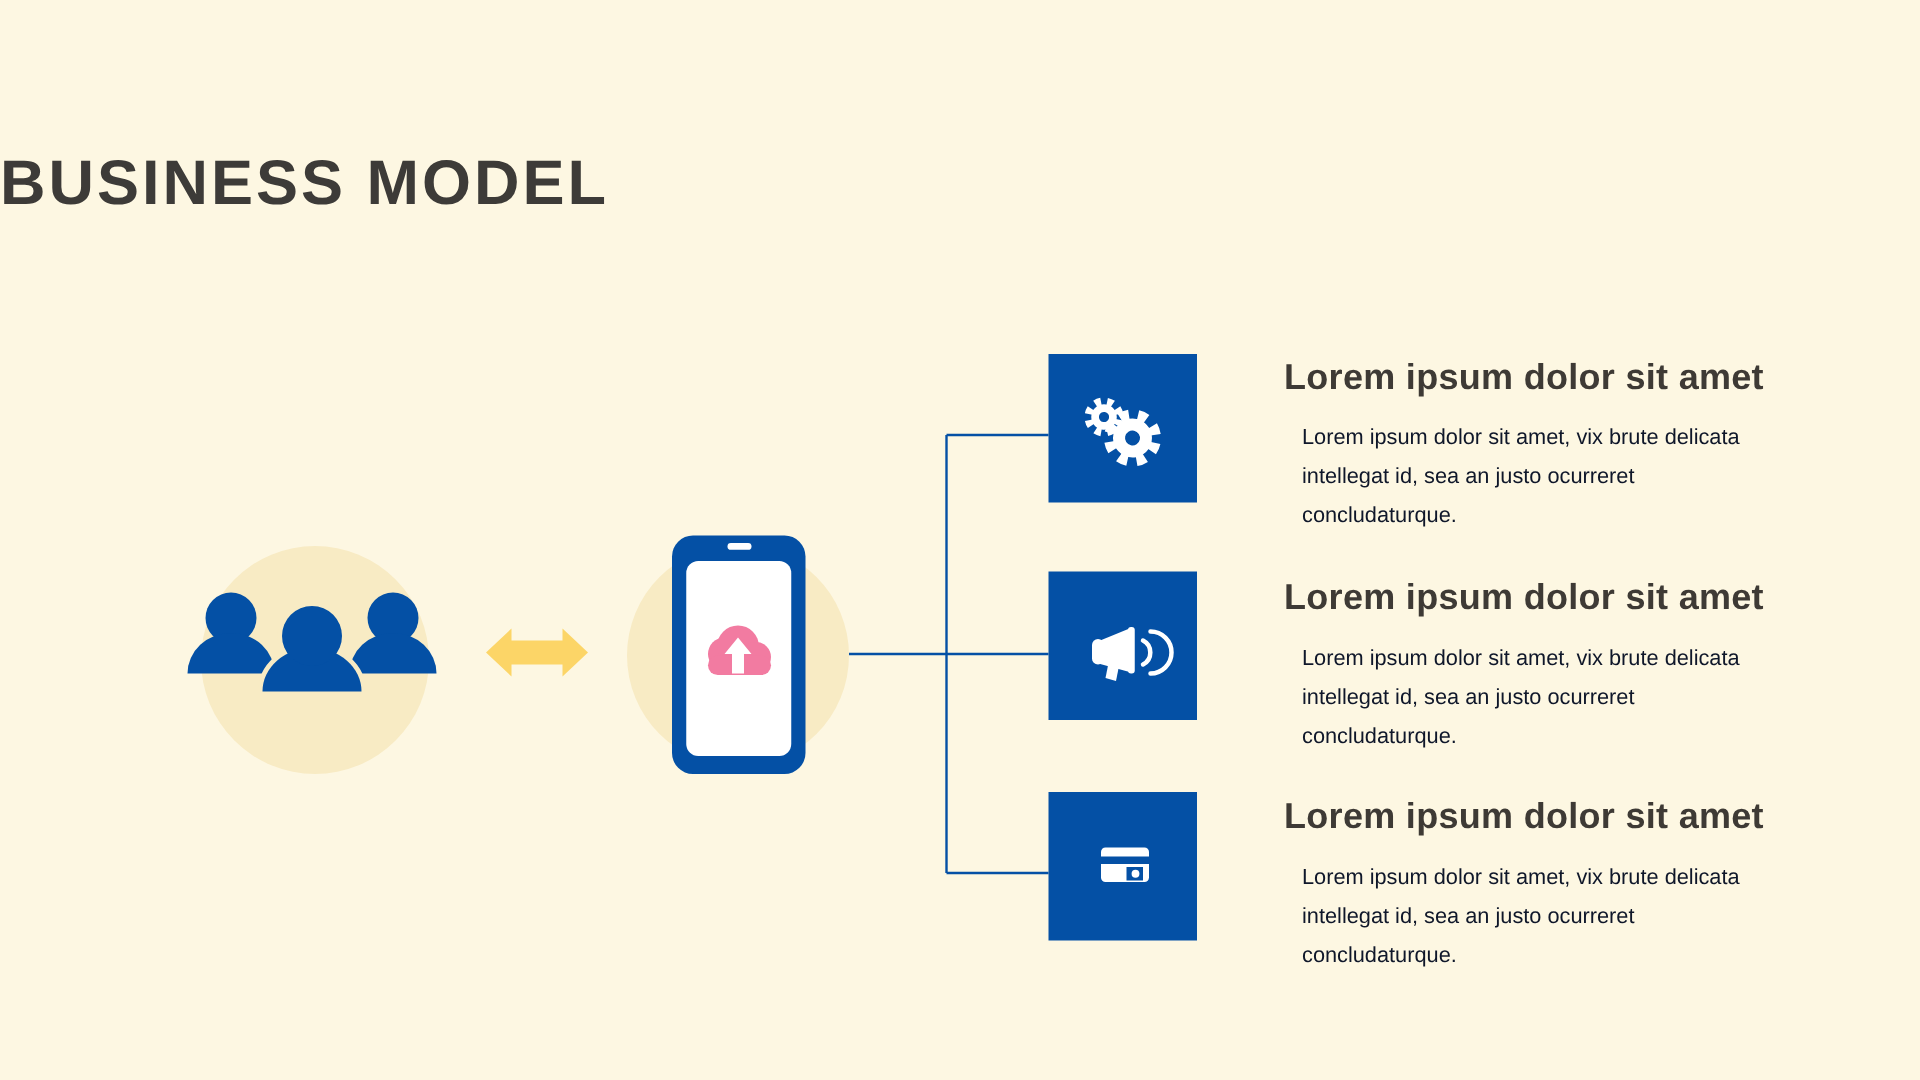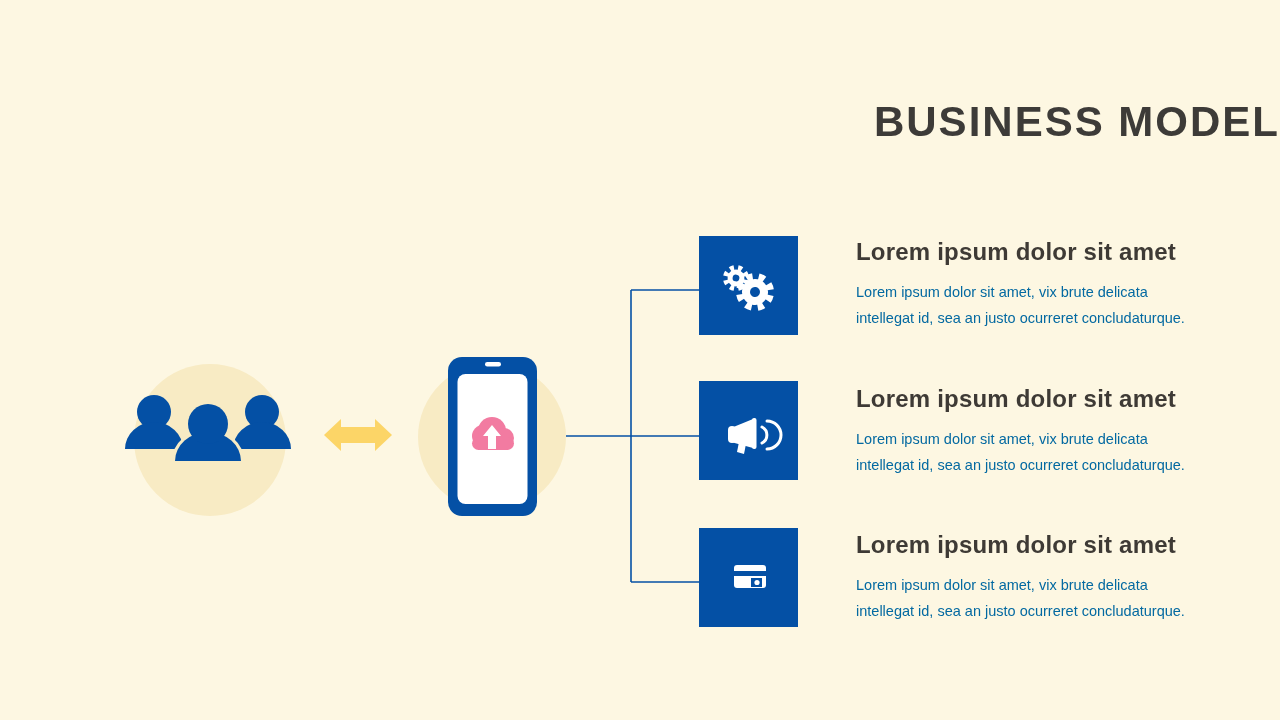--- a/index.html
+++ b/index.html
@@ -3,41 +3,41 @@
 <meta charset="utf-8">
 <style>
   html,body{margin:0;padding:0;}
   body{font-family:"Liberation Sans", sans-serif;}
   .slide{
     position:relative;width:1280px;height:720px;overflow:hidden;
     background:#fdf7e2;
   }
   .title{
     position:absolute;left:0;top:98px;width:1280px;
-    text-align:right;font-size:42px;font-weight:800;
+    text-align:left;font-size:42px;font-weight:800;
     letter-spacing:2px;color:#3d3b38;
   }
   .diagram-svg{position:absolute;left:0;top:0;}
   .card{
     position:absolute;left:699px;width:99px;height:99px;
     background:#0450a5;display:flex;align-items:center;justify-content:center;
   }
   .card-1{top:236px;}
   .card-2{top:381px;}
   .card-3{top:528px;}
   .text-block{position:absolute;left:856px;width:330px;}
   .tb-1{top:240px;}
   .tb-2{top:387px;}
   .tb-3{top:533px;}
   .text-block h3{
     margin:0 0 15px 0;font-size:24px;line-height:24px;
     font-weight:700;color:#3e3a35;letter-spacing:0.2px;
   }
   .text-block p{
-    margin:0;font-size:14.5px;line-height:26px;color:#0369a1;
+    margin:12px;font-size:14.5px;line-height:26px;color:#0f172a;
   }
 </style>
 </head>
 <body>
 
 <div class="slide">
 
   <div class="title">BUSINESS MODEL</div>
 
   <svg class="diagram-svg" width="1280" height="720" viewBox="0 0 1280 720">

